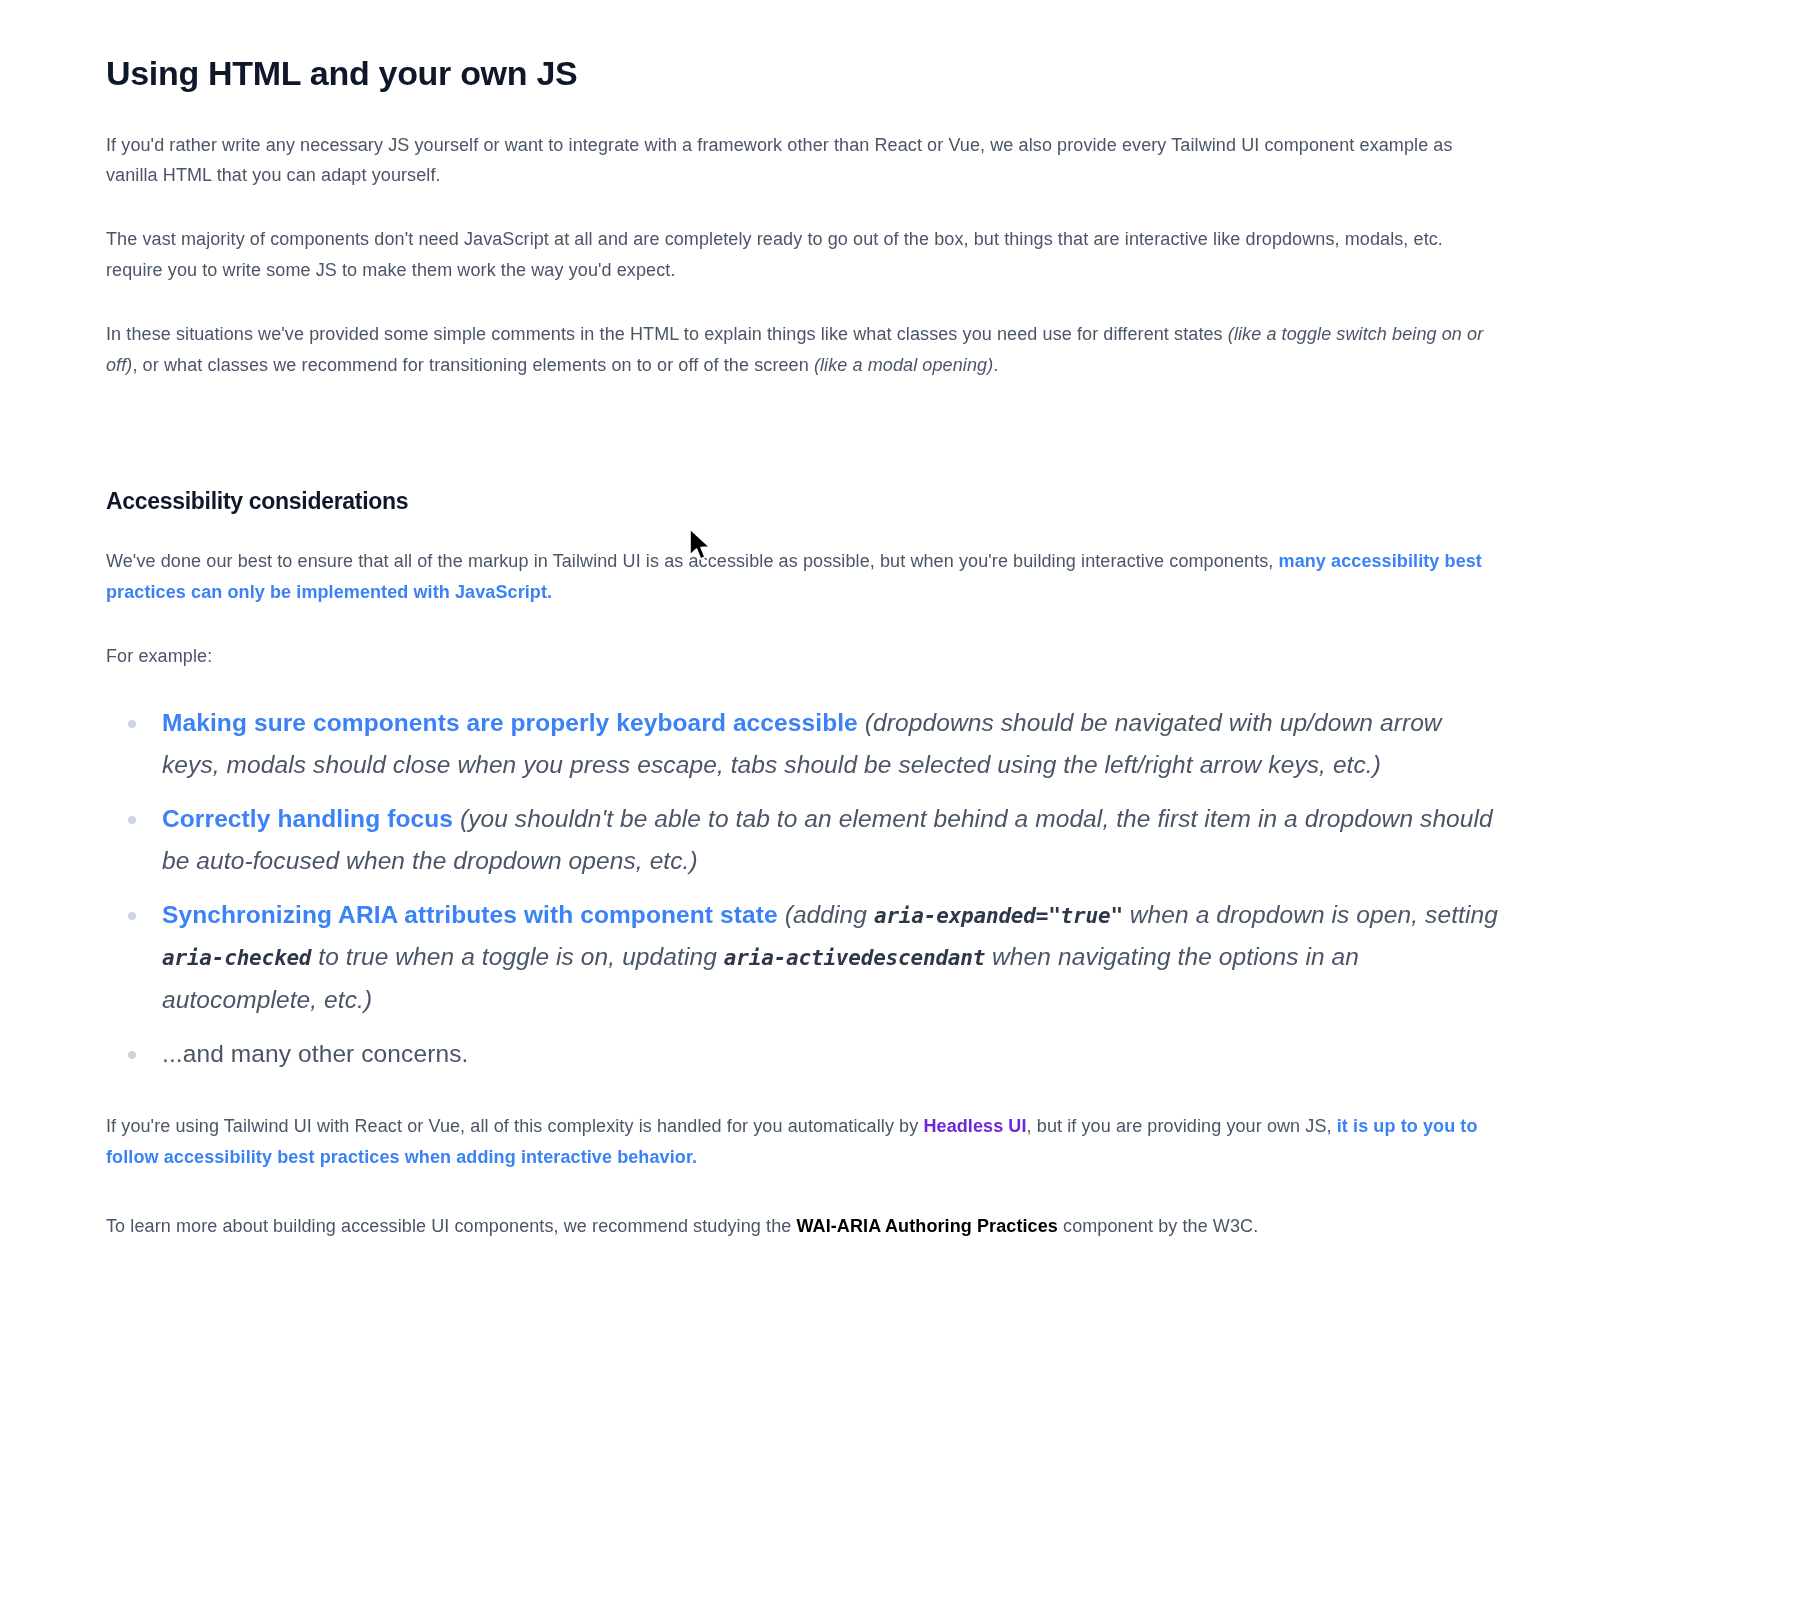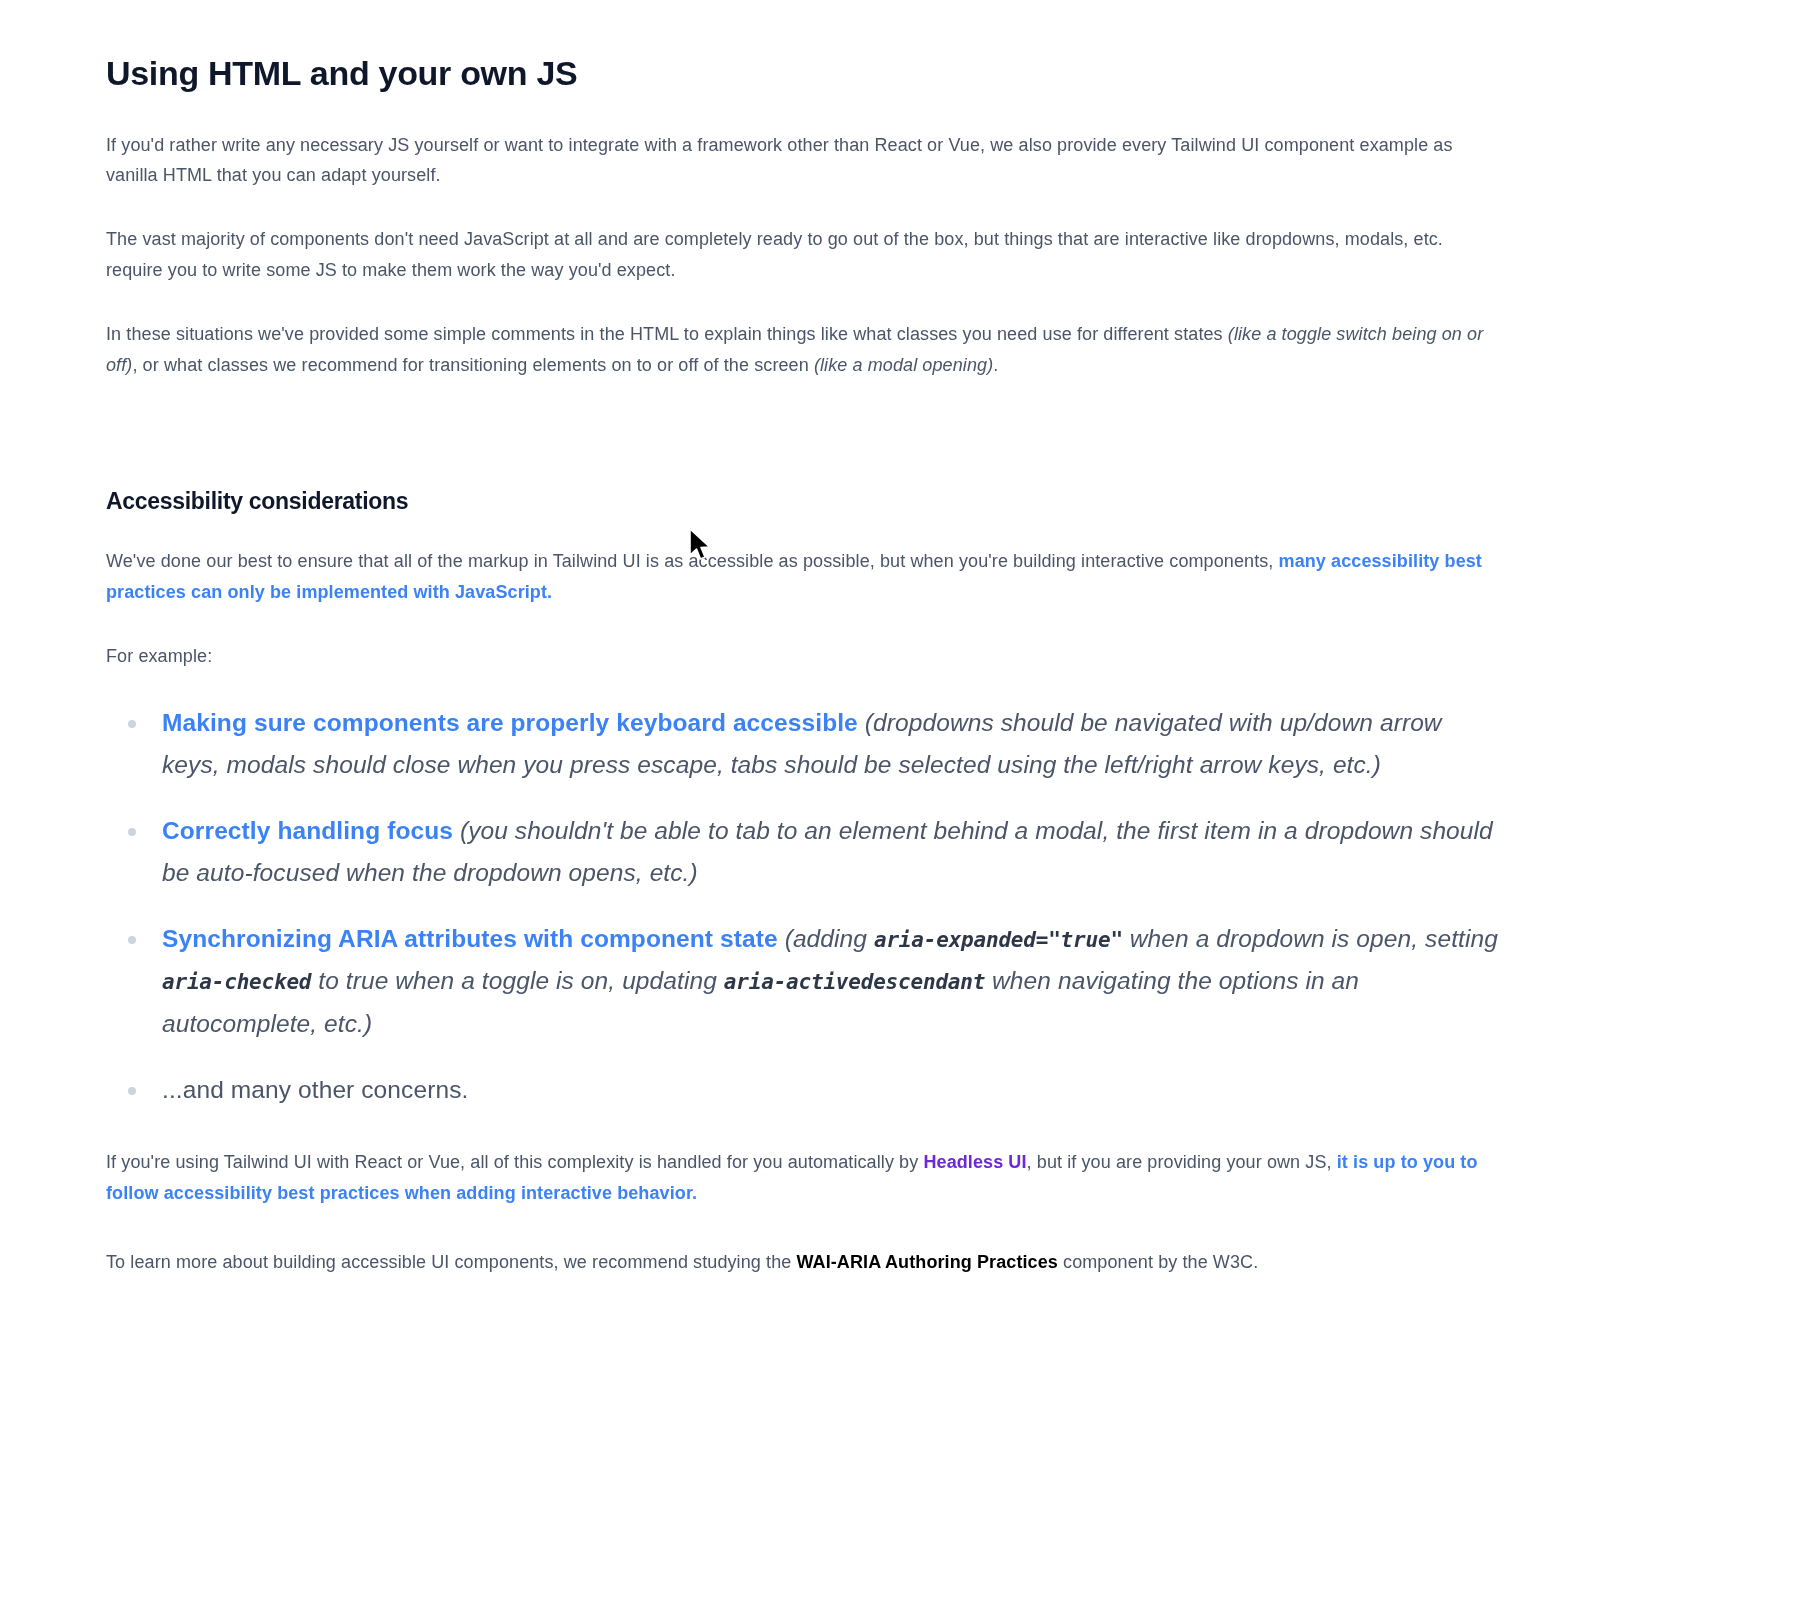--- a/index.html
+++ b/index.html
@@ -88,21 +88,20 @@
   }
 
   ul.bullets li {
     position: relative;
     padding-left: 56px;
     font-size: 24.5px;
     line-height: 1.72;
     color: #4a5568;
     margin-bottom: 12px;
     letter-spacing: 0.1px;
-    margin-top: 24px;
   }
 
   ul.bullets li::before {
     content: "";
     position: absolute;
     left: 22px;
     top: 18px;
     width: 8px;
     height: 8px;
     border-radius: 50%;

